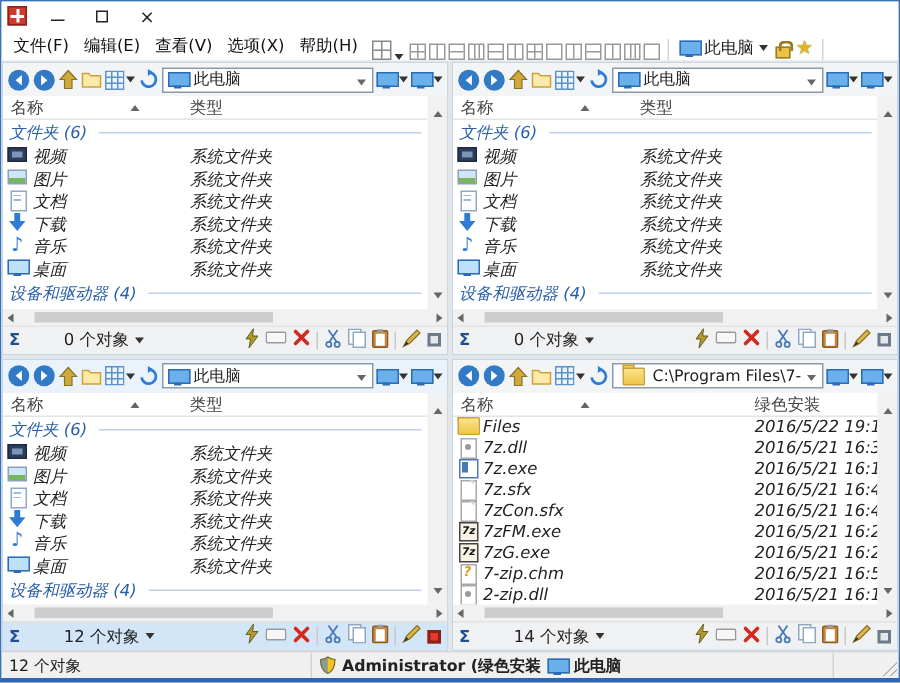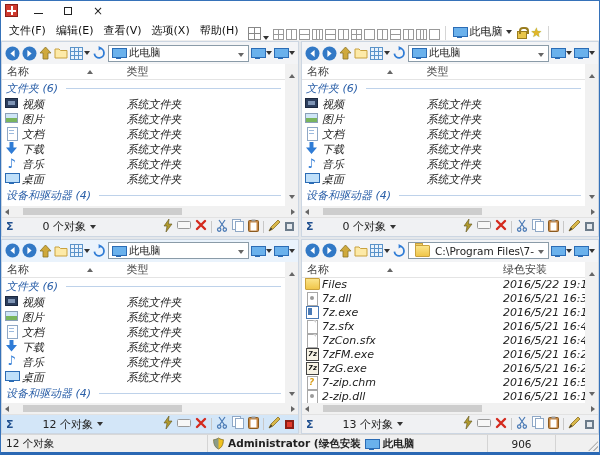--- a/index.html
+++ b/index.html
@@ -722,21 +722,21 @@
       </div>
     </div>
     <div class="hscroll">
       <span><span class="tri-left"></span></span>
       <span class="hthumb"></span>
       <span class="hspacer"></span>
       <span><span class="tri-right"></span></span>
     </div>
     <div class="pstatus">
       <span class="sigma">Σ</span>
-      <span class="pcount">13 个对象</span>
+      <span class="pcount">14 个对象</span>
       <span class="caret"></span>
       <span class="picons">
         <span><svg width="10" height="13" viewBox="0 0 10 13">
                 <path d="M6 0 L1 7 H4 L3 13 L9 5 H5.5 Z" fill="#b09a2f" stroke="#5f521a" stroke-width="0.6"></path>
               </svg></span>
         <span><svg width="14" height="10">
                 <rect x="0.5" y="1.5" width="13" height="7" rx="1" fill="#f7f7f7" stroke="#9a9a9a"></rect>
               </svg></span>
         <span><svg width="12" height="12">
                 <path d="M2 2 L10 10 M10 2 L2 10" stroke="#d42a1e" stroke-width="2.4" stroke-linecap="round"></path>
@@ -773,20 +773,17 @@
       </span>
     <span class="sb-cell sb-2">
       <svg width="11" height="13" viewBox="0 0 12 13">
           <path d="M6 0.5 C8 2 10 2.3 11.3 2.3 C11.3 8 9.3 11 6 12.5 C2.7 11 0.7 8 0.7 2.3 C2 2.3 4 2 6 0.5 Z" fill="#f1c220" stroke="#7a6414" stroke-width="0.8"></path>
           <path d="M6 0.5 C4 2 2 2.3 0.7 2.3 C0.7 8 2.7 11 6 12.5 Z" fill="#3a7edb" opacity="0.55"></path>
         </svg>
       <span>Administrator (绿色安装</span>
       <span class="ic-computer"></span>
       <span>此电脑</span>
     </span>
-    <span class="sb-cell sb-3">
-        <span>906</span>
-      </span>
     <span class="sb-cell sb-4">
         <span class="grip"></span>
       </span>
   </div>
 </div>
 
 </body></html>

